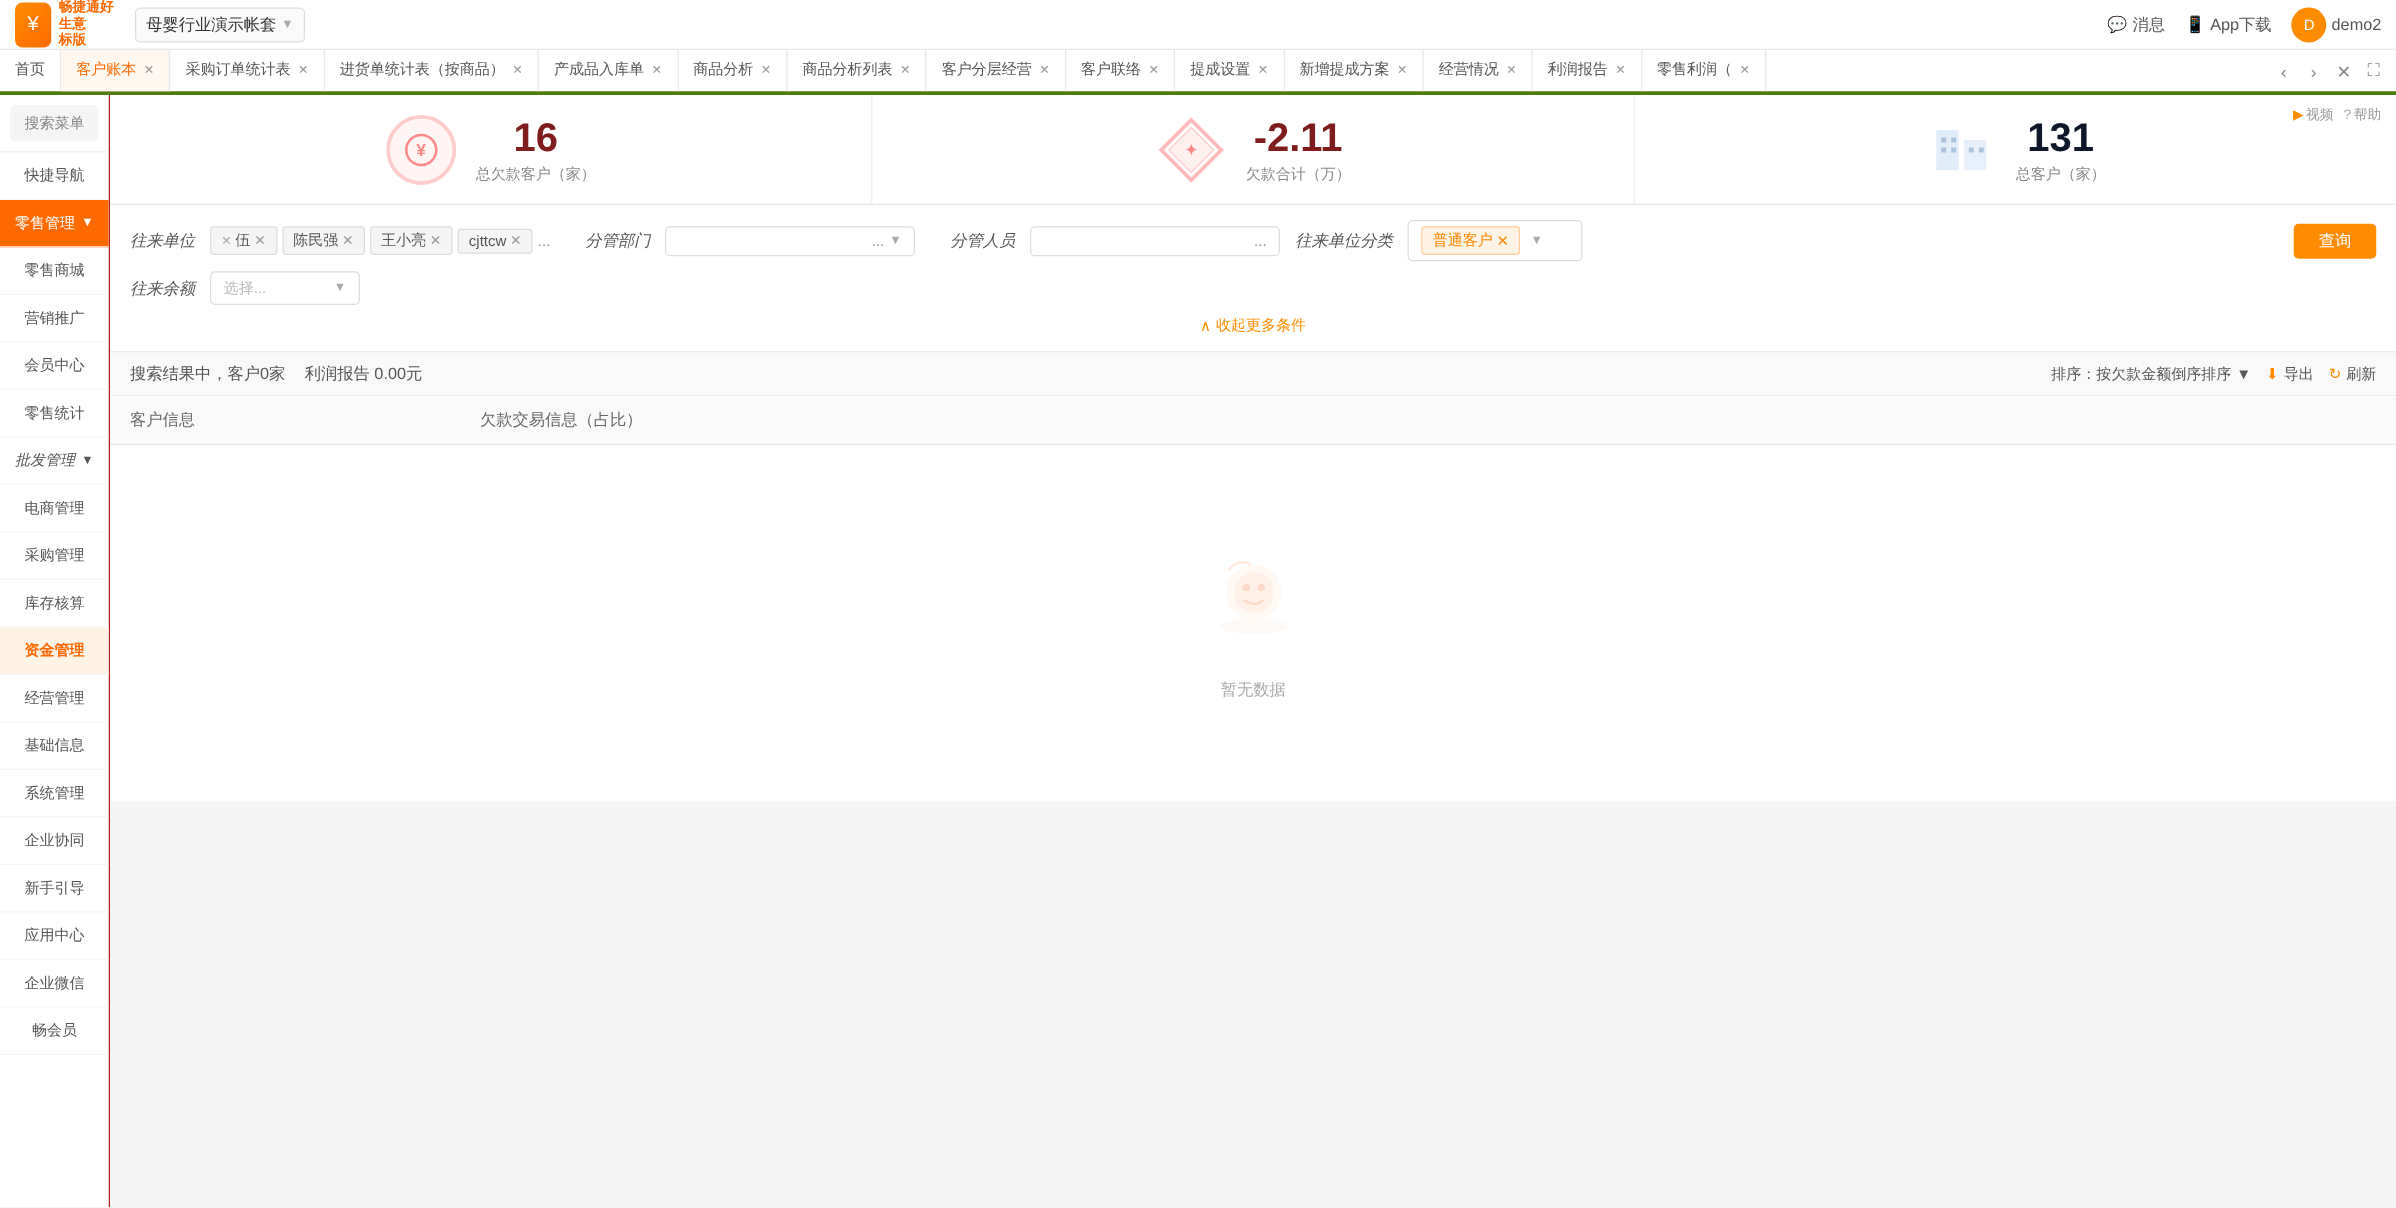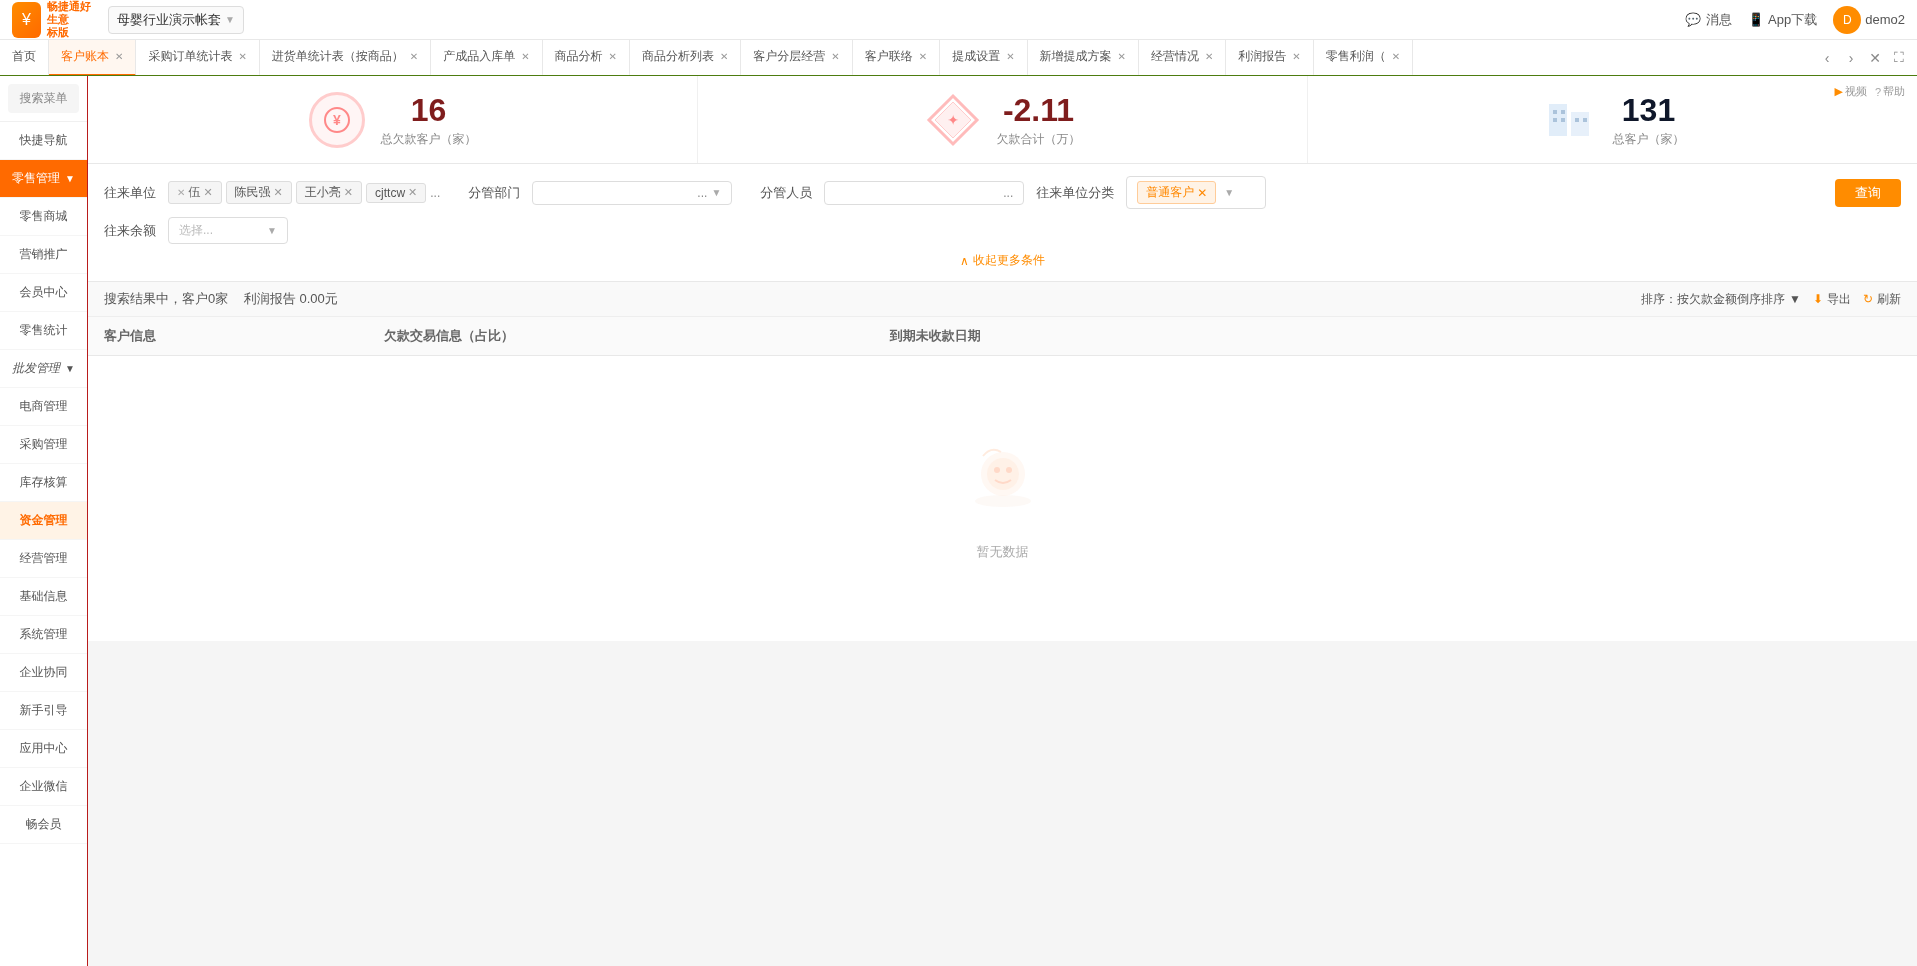--- a/index.html
+++ b/index.html
@@ -10,21 +10,21 @@
     .topbar-left { display: flex; align-items: center; gap: 8px; }
     .logo-area { display: flex; align-items: center; gap: 6px; width: 88px; }
     .logo-icon { width: 36px; height: 36px; background: linear-gradient(135deg, #ff8c00, #ff6a00); border-radius: 6px; display: flex; align-items: center; justify-content: center; color: white; font-size: 16px; }
     .logo-text { font-size: 11px; color: #ff6a00; font-weight: bold; line-height: 1.2; }
     .store-selector { display: flex; align-items: center; gap: 4px; font-size: 13px; color: #333; cursor: pointer; padding: 4px 8px; border: 1px solid #ddd; border-radius: 4px; background: #fafafa; }
     .topbar-right { display: flex; align-items: center; gap: 16px; font-size: 13px; color: #555; }
     .topbar-right .action { display: flex; align-items: center; gap: 4px; cursor: pointer; }
     .avatar { width: 28px; height: 28px; border-radius: 50%; background: #ff8c00; display: flex; align-items: center; justify-content: center; color: white; font-size: 12px; }
 
     
-    .tabbar { height: 36px; background: #fff; display: flex; align-items: center; border-bottom: 1px solid #4d7c0f; flex-shrink: 0; overflow: hidden; text-align: center; }
+    .tabbar { height: 36px; background: #fff; display: flex; align-items: center; border-bottom: 3px solid #4d7c0f; flex-shrink: 0; overflow: hidden; text-align: center; }
     .tab { display: flex; align-items: center; gap: 4px; padding: 0 12px; height: 36px; font-size: 12px; color: #555; cursor: pointer; border-right: 1px solid #e8e8e8; white-space: nowrap; border-bottom: 2px solid transparent; flex-shrink: 0; }
     .tab.home { color: #555; }
     .tab.active { color: #ff6a00; background: #fff7f0; border-bottom: 2px solid #ff6a00; }
     .tab .close-btn { font-size: 10px; color: #999; margin-left: 2px; }
     .tab-actions { margin-left: auto; display: flex; align-items: center; padding: 0 8px; gap: 4px; }
     .tab-action-btn { width: 20px; height: 20px; display: flex; align-items: center; justify-content: center; cursor: pointer; color: #888; font-size: 14px; }
 
     
     .main-layout { display: flex; flex: 1; overflow: hidden; }
 
@@ -47,40 +47,40 @@
     .card-number { font-size: 32px; font-weight: bold; }
     .card-number.red { color: #7f1d1d; }
     .card-number.dark { color: #0f172a; }
     .card-label { font-size: 12px; color: #888; margin-top: 2px; }
     .card-help { position: absolute; top: 8px; right: 12px; font-size: 11px; color: #999; display: flex; gap: 8px; }
 
     
     .filters { background: #fff; padding: 12px 16px; border-bottom: 1px solid #e8e8e8; }
     .filter-row { display: flex; align-items: center; gap: 12px; margin-bottom: 8px; flex-wrap: wrap; }
     .filter-row:last-child { margin-bottom: 0; }
-    .filter-label { font-size: 13px; color: #555; white-space: nowrap; }
+    .filter-label { font-size: 13px; color: #555; white-space: nowrap; font-style: italic; }
     .filter-tags { display: flex; align-items: center; gap: 4px; flex-wrap: wrap; }
     .filter-tag { display: flex; align-items: center; gap: 3px; padding: 2px 8px; background: #f5f5f5; border: 1px solid #ddd; border-radius: 3px; font-size: 12px; color: #555; }
     .filter-tag .remove { color: #999; cursor: pointer; font-size: 11px; }
     .filter-more { color: #888; font-size: 12px; cursor: pointer; }
     .filter-select { display: flex; align-items: center; gap: 4px; padding: 4px 10px; border: 1px solid #ddd; border-radius: 4px; font-size: 12px; color: #555; min-width: 120px; cursor: pointer; background: #fff; }
     .filter-select .arrow { color: #aaa; margin-left: auto; }
     .query-btn { padding: 5px 20px; background: #ff8c00; color: white; border: none; border-radius: 4px; font-size: 13px; cursor: pointer; margin-left: auto; }
     .collapse-btn { display: flex; align-items: center; gap: 4px; color: #ff8c00; font-size: 12px; cursor: pointer; margin: 0 auto; }
 
     
     .result-bar { background: #f9f9f9; padding: 8px 16px; display: flex; align-items: center; justify-content: space-between; border-bottom: 1px solid #eee; font-size: 13px; color: #555; }
     .result-bar .actions { display: flex; align-items: center; gap: 12px; }
     .result-action { display: flex; align-items: center; gap: 4px; cursor: pointer; color: #555; font-size: 12px; }
     .result-action .icon { color: #ff8c00; }
     .sort-label { font-size: 12px; color: #555; display: flex; align-items: center; gap: 4px; }
 
     
     .table-container { background: #fff; margin: 0; }
-    .table-header { display: grid; grid-template-columns: 280px 1fr 1fr 1fr; padding: 10px 16px; border-bottom: 1px solid #e8e8e8; font-size: 13px; color: #666; font-weight: 700; background: #fafafa; }
+    .table-header { display: grid; grid-template-columns: 280px 1fr 1fr 1fr; padding: 10px 16px; border-bottom: 1px solid #e8e8e8; font-size: 13px; color: #666; font-weight: 400; background: #fafafa; }
     .empty-state { display: flex; flex-direction: column; align-items: center; padding: 80px 0; color: #bbb; }
     .empty-icon { font-size: 64px; margin-bottom: 12px; opacity: 0.4; }
     .empty-text { font-size: 13px; color: #aaa; }
 
     
     .icon-circle-money { width: 56px; height: 56px; border-radius: 50%; border: 3px solid #ffcccc; background: #fff5f5; display: flex; align-items: center; justify-content: center; font-size: 24px; color: #ff8888; }
     .icon-building { width: 56px; height: 56px; display: flex; align-items: center; justify-content: center; font-size: 32px; color: #aaccee; opacity: 0.7; }
 
     .chevron { display: inline-block; font-size: 10px; color: #aaa; }
 
@@ -392,21 +392,20 @@
           <span class="icon">↻</span>
           <span>刷新</span>
         </div>
       </div>
     </div>
 
     <div class="table-container">
       <div class="table-header">
         <div>客户信息</div>
         <div>欠款交易信息（占比）</div>
-        <div>到期未收款日期</div>
       </div>
       <div class="empty-state">
         <div class="empty-icon">
           <svg width="80" height="80" viewBox="0 0 80 80" fill="none">
             <ellipse cx="40" cy="65" rx="28" ry="6" fill="#f5e0d0" opacity="0.5"></ellipse>
             <circle cx="40" cy="38" r="22" fill="#ffe0cc" opacity="0.6"></circle>
             <circle cx="40" cy="38" r="16" fill="#ffcca8" opacity="0.5"></circle>
             <circle cx="34" cy="34" r="3" fill="#ff8855" opacity="0.7"></circle>
             <circle cx="46" cy="34" r="3" fill="#ff8855" opacity="0.7"></circle>
             <path d="M32 44 Q40 50 48 44" stroke="#ff8855" stroke-width="2" fill="none" opacity="0.7"></path>

